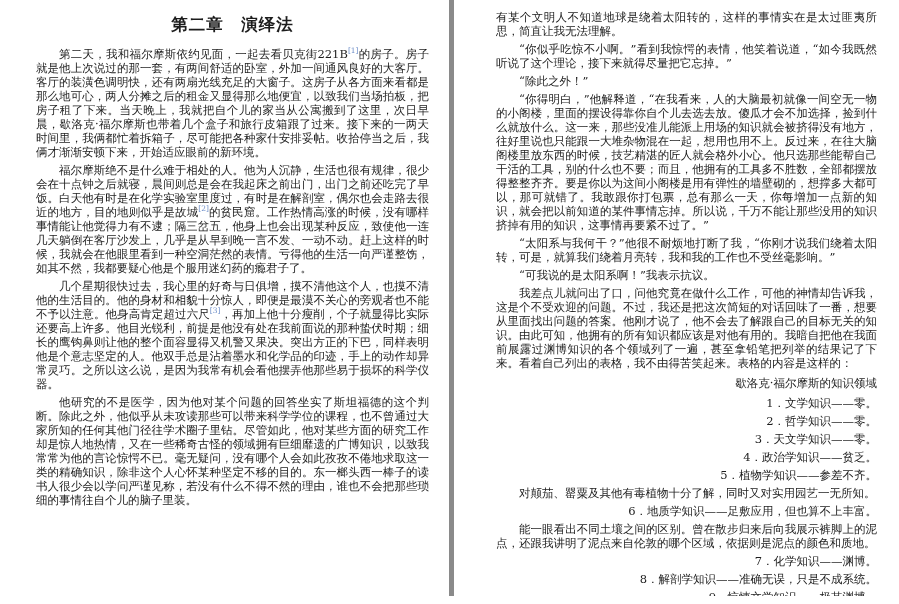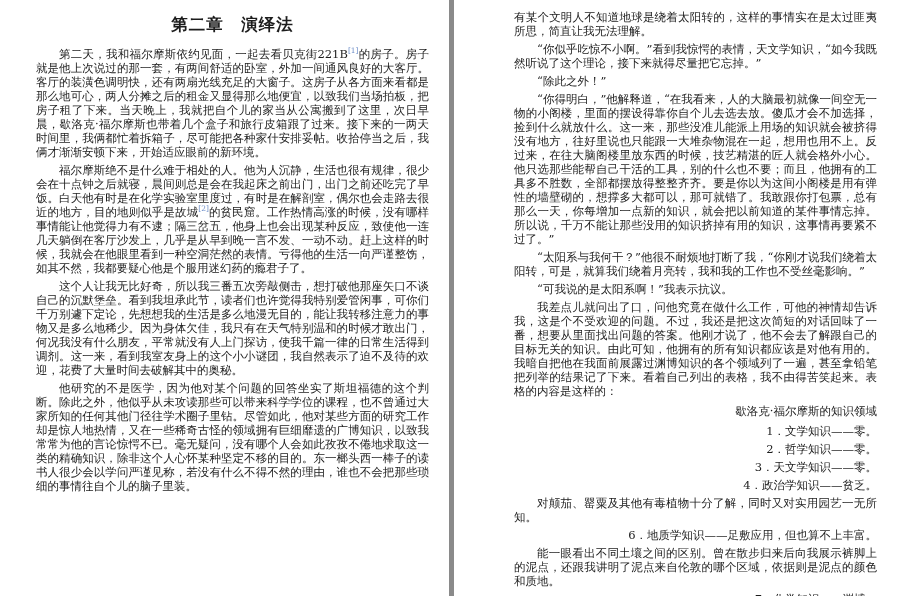--- a/index.html
+++ b/index.html
@@ -5,21 +5,21 @@
   html,body{margin:0;padding:0;}
   body{
     width:899px;height:604px;background:#ffffff;overflow:hidden;
     font-family:"DejaVu Serif","Liberation Serif",serif;
     color:#1c1c1c;
   }
   .spread{display:flex;width:899px;height:596px;}
   .page{background:#ffffff;box-sizing:border-box;overflow:hidden;}
   .page-left{width:449px;padding:8px 20px 4px 36px;}
   .divider{width:5px;background:#8a8a8a;flex:0 0 auto;}
-  .page-right{flex:1;padding:10px 22px 4px 60px;}
+  .page-right{flex:1;padding:10px 22px 4px 42px;}
   .chapter-title{
     text-align:center;font-weight:bold;font-size:16.5px;
     margin:6px 0 11px 0;letter-spacing:1px;
   }
   .blk{
     margin:0 0 4px 0;font-size:11.5px;line-height:14px;
     text-align:justify;text-indent:2em;
   }
   .blk.noindent{text-indent:0;}
   .blk.heading{text-align:right;text-indent:0;margin:6px 0 6px 0;}
@@ -31,39 +31,40 @@
 </style>
 </head>
 <body>
 
 <div class="spread">
   <div class="page page-left">
     <h1 class="chapter-title">第二章　演绎法</h1>
     <div id="left-blocks">
         <p class="blk ">第二天，我和福尔摩斯依约见面，一起去看贝克街221B<sup class="fnote">[1]</sup>的房子。房子就是他上次说过的那一套，有两间舒适的卧室，外加一间通风良好的大客厅。客厅的装潢色调明快，还有两扇光线充足的大窗子。这房子从各方面来看都是那么地可心，两人分摊之后的租金又显得那么地便宜，以致我们当场拍板，把房子租了下来。当天晚上，我就把自个儿的家当从公寓搬到了这里，次日早晨，歇洛克·福尔摩斯也带着几个盒子和旅行皮箱跟了过来。接下来的一两天时间里，我俩都忙着拆箱子，尽可能把各种家什安排妥帖。收拾停当之后，我俩才渐渐安顿下来，开始适应眼前的新环境。</p>
         <p class="blk ">福尔摩斯绝不是什么难于相处的人。他为人沉静，生活也很有规律，很少会在十点钟之后就寝，晨间则总是会在我起床之前出门，出门之前还吃完了早饭。白天他有时是在化学实验室里度过，有时是在解剖室，偶尔也会走路去很近的地方，目的地则似乎是故城<sup class="fnote">[2]</sup>的贫民窟。工作热情高涨的时候，没有哪样事情能让他觉得力有不逮；隔三岔五，他身上也会出现某种反应，致使他一连几天躺倒在客厅沙发上，几乎是从早到晚一言不发、一动不动。赶上这样的时候，我就会在他眼里看到一种空洞茫然的表情。亏得他的生活一向严谨整饬，如其不然，我都要疑心他是个服用迷幻药的瘾君子了。</p>
-        <p class="blk ">这个人让我无比好奇，所以我三番五次旁敲侧击，想打破他那座矢口不谈自己的沉默堡垒。看到我坦承此节，读者们也许觉得我特别爱管闲事，可你们千万别遽下定论，先想想我的生活是多么地漫无目的，能让我转移注意力的事物又是多么地稀少。因为身体欠佳，我只有在天气特别温和的时候才敢出门，何况我没有什么朋友，平常就没有人上门探访，使我千篇一律的日常生活得到调剂。这一来，看到我室友身上的这个小小谜团，我自然表示了迫不及待的欢迎，花费了大量时间去破解其中的奥秘。</p>
+        <p class="blk ">几个星期很快过去，我心里的好奇与日俱增，摸不清他这个人，也摸不清他的生活目的。他的身材和相貌十分惊人，即便是最漠不关心的旁观者也不能不予以注意。他身高肯定超过六尺<sup class="fnote">[3]</sup>，再加上他十分瘦削，个子就显得比实际还要高上许多。他目光锐利，前提是他没有处在我前面说的那种蛰伏时期；细长的鹰钩鼻则让他的整个面容显得又机警又果决。突出方正的下巴，同样表明他是个意志坚定的人。他双手总是沾着墨水和化学品的印迹，手上的动作却异常灵巧。之所以这么说，是因为我常有机会看他摆弄他那些易于损坏的科学仪器。</p>
         <p class="blk ">他研究的不是医学，因为他对某个问题的回答坐实了斯坦福德的这个判断。除此之外，他似乎从未攻读那些可以带来科学学位的课程，也不曾通过大家所知的任何其他门径往学术圈子里钻。尽管如此，他对某些方面的研究工作却是惊人地热情，又在一些稀奇古怪的领域拥有巨细靡遗的广博知识，以致我常常为他的言论惊愕不已。毫无疑问，没有哪个人会如此孜孜不倦地求取这一类的精确知识，除非这个人心怀某种坚定不移的目的。东一榔头西一棒子的读书人很少会以学问严谨见称，若没有什么不得不然的理由，谁也不会把那些琐细的事情往自个儿的脑子里装。</p>
       </div>
   </div>
   <div class="divider"></div>
   <div class="page page-right">
     <div id="right-blocks">
         <p class="blk noindent">有某个文明人不知道地球是绕着太阳转的，这样的事情实在是太过匪夷所思，简直让我无法理解。</p>
-        <p class="blk ">“你似乎吃惊不小啊。”看到我惊愕的表情，天文学知识，“如今我既然听说了这个理论，接下来就得尽量把它忘掉。”</p>
+        <p class="blk ">“你似乎吃惊不小啊。”看到我惊愕的表情，他笑着说道，“如今我既然听说了这个理论，接下来就得尽量把它忘掉。”</p>
         <p class="blk ">“除此之外！”</p>
         <p class="blk ">“你得明白，”他解释道，“在我看来，人的大脑最初就像一间空无一物的小阁楼，里面的摆设得靠你自个儿去选去放。傻瓜才会不加选择，捡到什么就放什么。这一来，那些没准儿能派上用场的知识就会被挤得没有地方，往好里说也只能跟一大堆杂物混在一起，想用也用不上。反过来，在往大脑阁楼里放东西的时候，技艺精湛的匠人就会格外小心。他只选那些能帮自己干活的工具，别的什么也不要；而且，他拥有的工具多不胜数，全部都摆放得整整齐齐。要是你以为这间小阁楼是用有弹性的墙壁砌的，想撑多大都可以，那可就错了。我敢跟你打包票，总有那么一天，你每增加一点新的知识，就会把以前知道的某件事情忘掉。所以说，千万不能让那些没用的知识挤掉有用的知识，这事情再要紧不过了。”</p>
         <p class="blk ">“太阳系与我何干？”他很不耐烦地打断了我，“你刚才说我们绕着太阳转，可是，就算我们绕着月亮转，我和我的工作也不受丝毫影响。”</p>
         <p class="blk ">“可我说的是太阳系啊！”我表示抗议。</p>
         <p class="blk ">我差点儿就问出了口，问他究竟在做什么工作，可他的神情却告诉我，这是个不受欢迎的问题。不过，我还是把这次简短的对话回味了一番，想要从里面找出问题的答案。他刚才说了，他不会去了解跟自己的目标无关的知识。由此可知，他拥有的所有知识都应该是对他有用的。我暗自把他在我面前展露过渊博知识的各个领域列了一遍，甚至拿铅笔把列举的结果记了下来。看着自己列出的表格，我不由得苦笑起来。表格的内容是这样的：</p>
         <p class="blk heading">歇洛克·福尔摩斯的知识领域</p>
         <p class="blk item">1．文学知识——零。</p>
         <p class="blk item">2．哲学知识——零。</p>
         <p class="blk item">3．天文学知识——零。</p>
         <p class="blk item">4．政治学知识——贫乏。</p>
+        <p class="blk item">5．植物学知识——参差不齐。</p>
         <p class="blk ">对颠茄、罂粟及其他有毒植物十分了解，同时又对实用园艺一无所知。</p>
         <p class="blk item">6．地质学知识——足敷应用，但也算不上丰富。</p>
         <p class="blk ">能一眼看出不同土壤之间的区别。曾在散步归来后向我展示裤脚上的泥点，还跟我讲明了泥点来自伦敦的哪个区域，依据则是泥点的颜色和质地。</p>
         <p class="blk item">7．化学知识——渊博。</p>
         <p class="blk item">8．解剖学知识——准确无误，只是不成系统。</p>
         <p class="blk item">9．惊悚文学知识——极其渊博。</p>
       </div>
   </div>
 </div>
 

